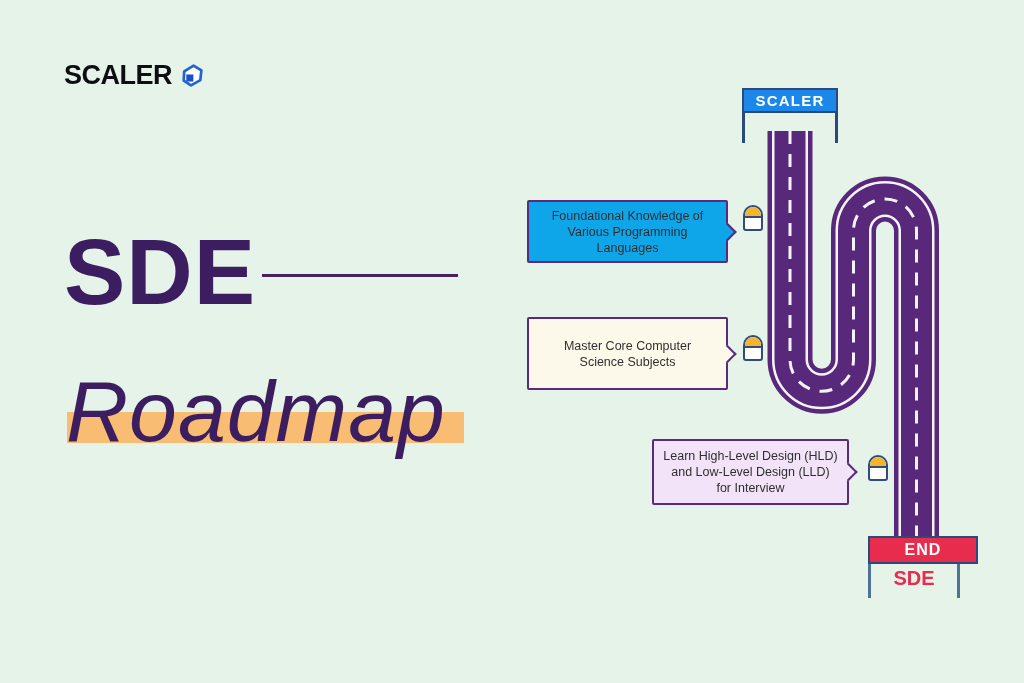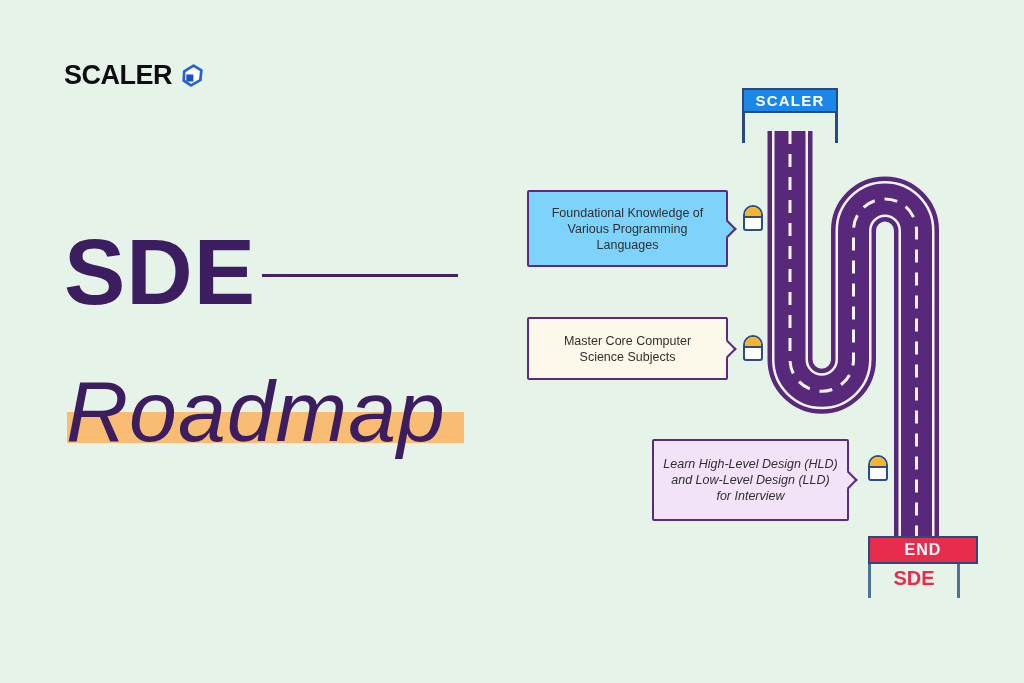--- a/index.html
+++ b/index.html
@@ -68,23 +68,23 @@
     display:flex;align-items:center;justify-content:center;
     text-align:center;font-size:12.5px;line-height:16px;color:#2f2f2f;
     white-space:pre-line;padding:4px 8px;
   }
   .callout::after{
     content:'';position:absolute;right:-7.5px;top:50%;
     width:11px;height:11px;background:inherit;
     transform:translateY(-50%) rotate(45deg);
     border-top:2px solid #5b2a7e;border-right:2px solid #5b2a7e;
   }
-  .callout-1{left:527px;top:190px;width:201px;height:77px;background:#7dd3fc;}
-  .callout-2{left:527px;top:317px;width:201px;height:63px;background:#fdf9ea;}
-  .callout-3{left:652px;top:439px;width:197px;height:82px;background:#f2e3f9;font-style:italic;}
+  .callout-1{left:527px;top:200px;width:201px;height:63px;background:#0ea5e9;}
+  .callout-2{left:527px;top:317px;width:201px;height:73px;background:#fdf9ea;}
+  .callout-3{left:652px;top:439px;width:197px;height:66px;background:#f2e3f9;}
 
   
   .milestone{
     position:absolute;width:20px;height:26px;box-sizing:border-box;z-index:4;
     background:#ffffff;border:2px solid #2e4d7e;
     border-radius:10px 10px 3px 3px;overflow:hidden;
   }
   .milestone .dome{
     width:100%;height:9px;background:#f6b32c;
     border-bottom:2px solid #2e4d7e;border-radius:8px 8px 0 0;

